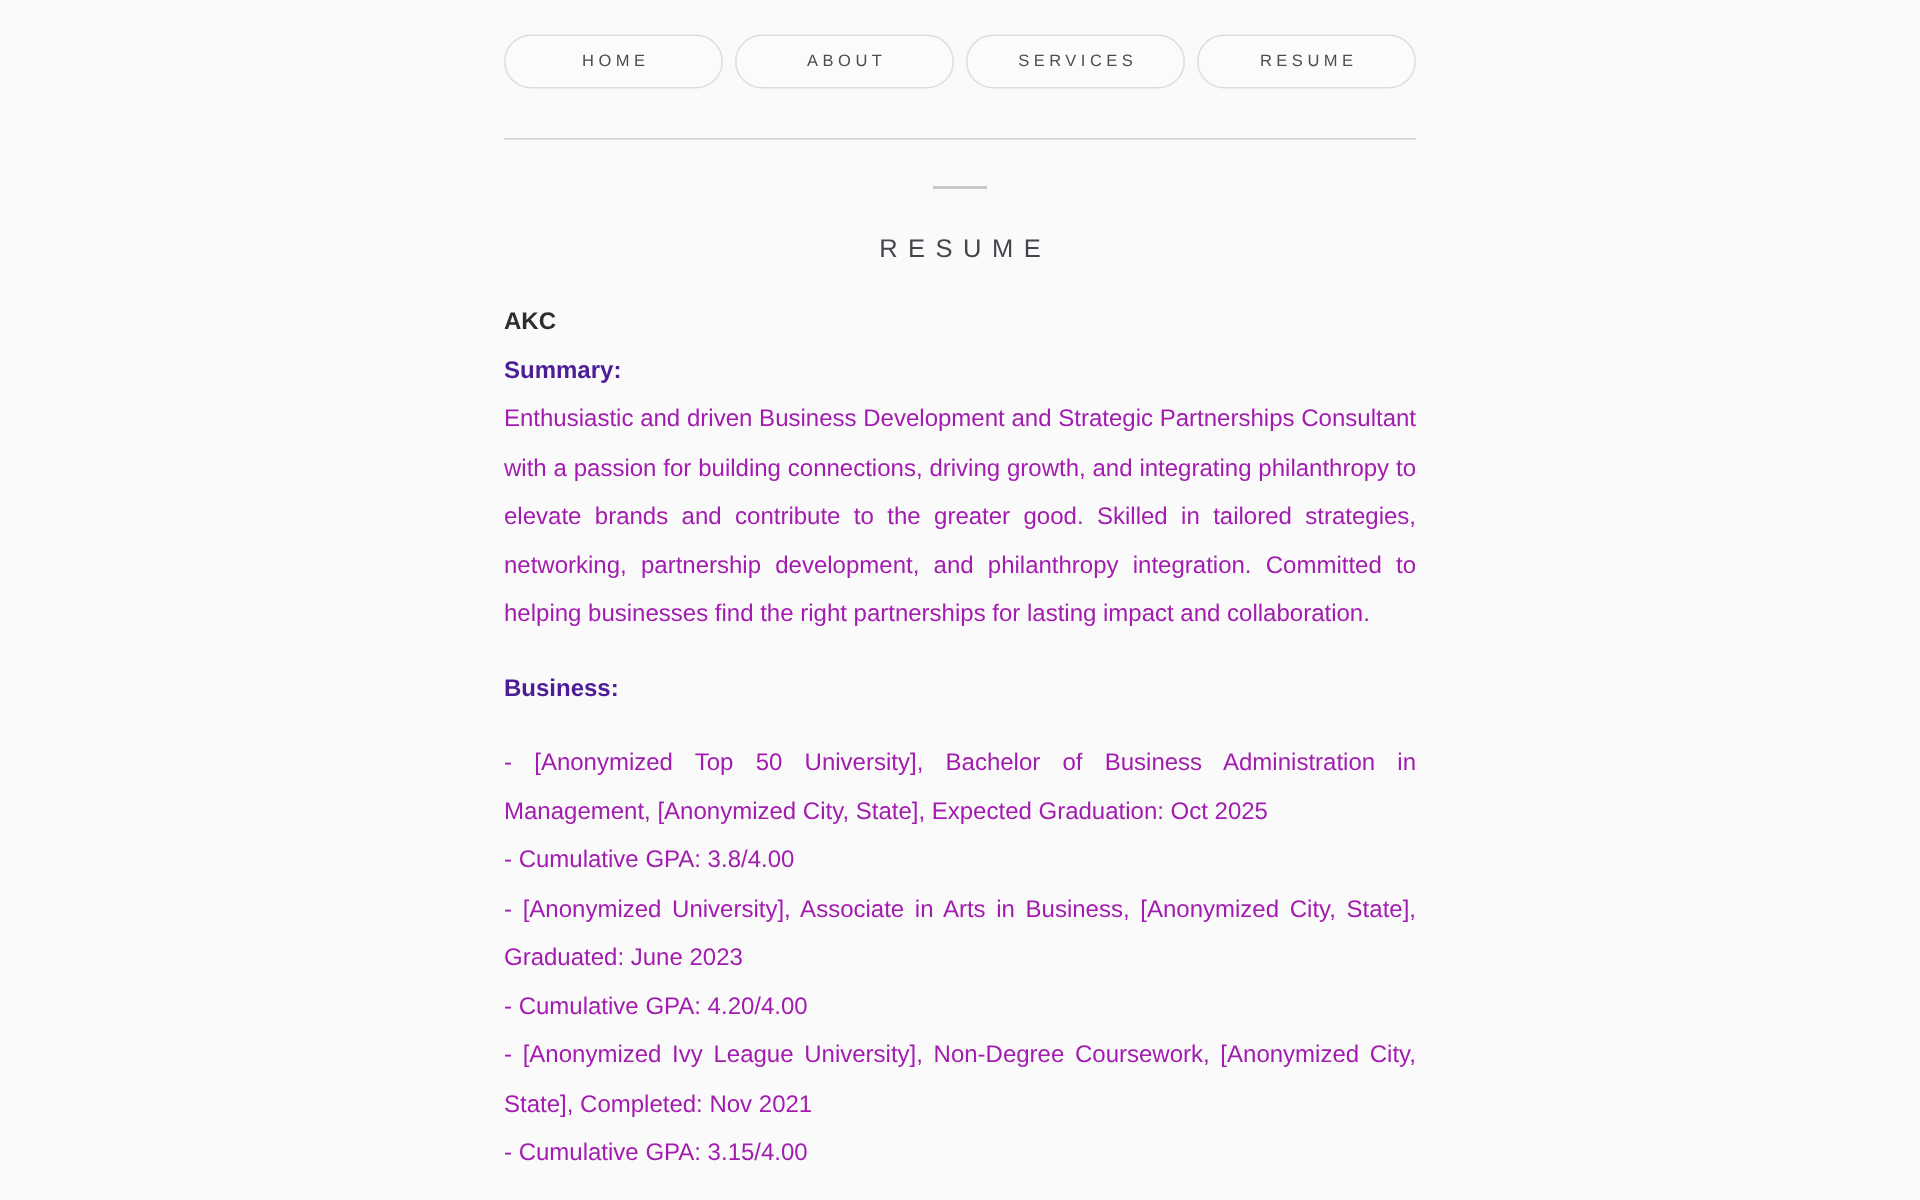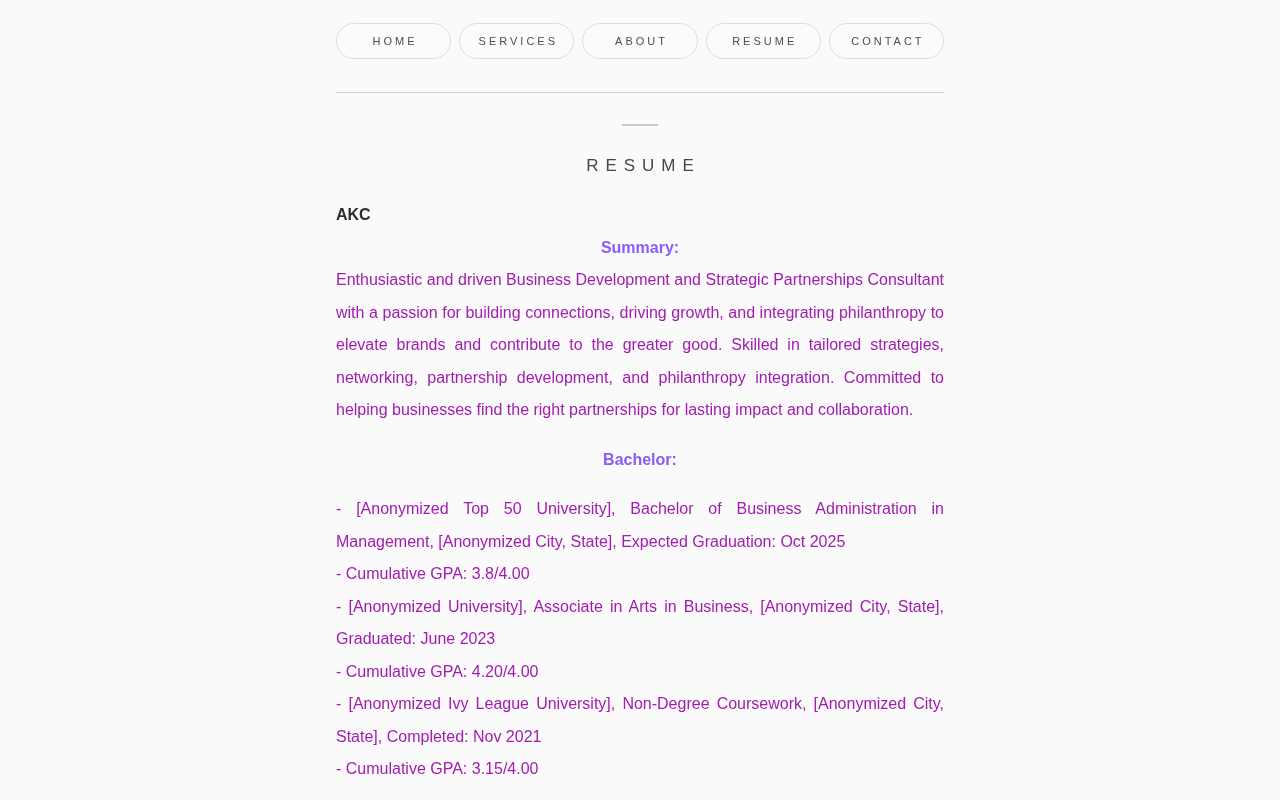--- a/index.html
+++ b/index.html
@@ -71,57 +71,55 @@
     margin: 0;
   }
   .name-line {
     color: #2d2d2d;
     font-weight: 700;
   }
   .email-line {
     color: #9a9a9a;
   }
   .section-heading {
-    color: #8b5cf6;
+    color: #4c1d95;
     font-weight: 700;
-    text-align: center;
   }
   .edu-heading {
     margin: 17px 0 !important;
   }
   .body-text {
     color: #a21caf;
     text-align: justify;
   }
 </style>
 </head>
 <body>
 
 <div class="container">
 
   <nav class="nav">
     <a class="nav-btn">HOME</a>
+    <a class="nav-btn">ABOUT</a>
     <a class="nav-btn">SERVICES</a>
-    <a class="nav-btn">ABOUT</a>
     <a class="nav-btn">RESUME</a>
-    <a class="nav-btn">CONTACT</a>
   </nav>
 
   <div class="divider"></div>
 
   <div class="deco-line"></div>
 
   <h1 class="page-title">RESUME</h1>
 
   <div class="content">
     <p class="name-line">AKC</p>
     <p class="section-heading">Summary:</p>
     <p class="body-text">Enthusiastic and driven Business Development and Strategic Partnerships Consultant with a passion for building connections, driving growth, and integrating philanthropy to elevate brands and contribute to the greater good. Skilled in tailored strategies, networking, partnership development, and philanthropy integration. Committed to helping businesses find the right partnerships for lasting impact and collaboration.</p>
 
-    <p class="section-heading edu-heading">Bachelor:</p>
+    <p class="section-heading edu-heading">Business:</p>
     <p class="body-text">- [Anonymized Top 50 University], Bachelor of Business Administration in Management, [Anonymized City, State], Expected Graduation: Oct 2025</p>
     <p class="body-text">- Cumulative GPA: 3.8/4.00</p>
     <p class="body-text">- [Anonymized University], Associate in Arts in Business, [Anonymized City, State], Graduated: June 2023</p>
     <p class="body-text">- Cumulative GPA: 4.20/4.00</p>
     <p class="body-text">- [Anonymized Ivy League University], Non-Degree Coursework, [Anonymized City, State], Completed: Nov 2021</p>
     <p class="body-text">- Cumulative GPA: 3.15/4.00</p>
   </div>
 
 </div>
 

